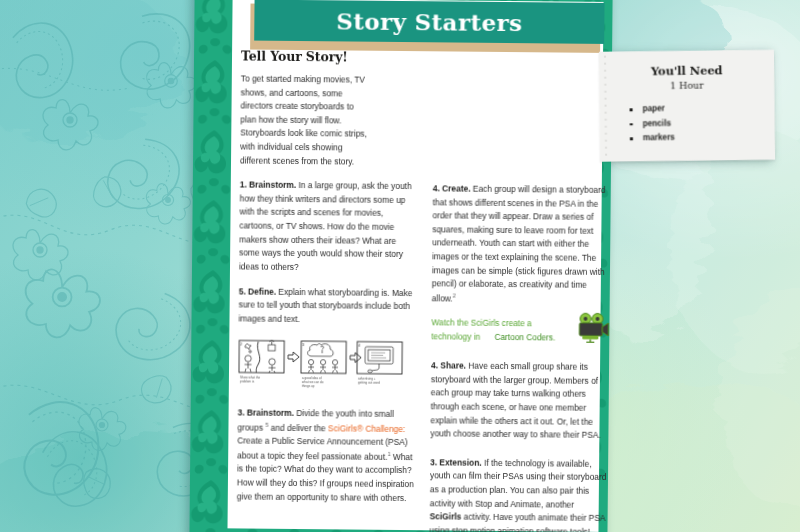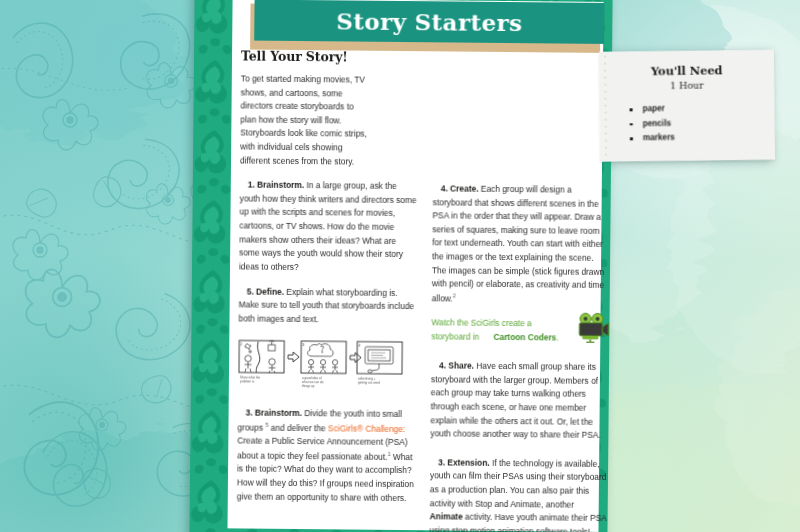--- a/index.html
+++ b/index.html
@@ -136,34 +136,34 @@
   p.body {
     font-size: 8.4px;
     line-height: 1.62;
     color: #2b2b2b;
     margin-bottom: 11px;
     text-align: left;
   }
   p.body.narrow { width: 128px; }
 
   p.body b { font-weight: bold; color: #1d1d1b; }
-  .num { font-weight: bold; color: #1d1d1b; margin-left: 8px; }
+  .num { font-weight: bold; color: #1d1d1b; }
   .scigirls { color: #e8631f; font-weight: normal; }
   sup.fn { font-size: 5.4px; vertical-align: super; color: #555; }
 
   
   .watch {
     font-size: 8.3px;
     line-height: 1.62;
     color: #58a632;
     position: relative;
     padding-right: 40px;
     margin-bottom: 11px;
   }
-  .watch b { font-weight: bold; color: #3f8f22; padding-left: 12px; }
+  .watch b { font-weight: normal; color: #3f8f22; padding-left: 12px; }
 
   .cam-icon {
     position: absolute;
     right: 0;
     top: -5px;
     width: 34px;
     height: 30px;
   }
 
   
@@ -444,21 +444,21 @@
           <li>pencils</li>
           <li>markers</li>
         </ul>
       </div>
 
       <p class="body" style="margin-top:132px;">
         <span class="num">4. Create.</span><span> Each group will design a storyboard that shows different scenes in the PSA in the order that they will appear. Draw a series of squares, making sure to leave room for text underneath. Youth can start with either the images or the text explaining the scene. The images can be simple (stick figures drawn with pencil) or elaborate, as creativity and time allow.</span><sup class="fn">2</sup>
       </p>
 
       <div class="watch">
-        <span>Watch the SciGirls create a storyboard in </span><b>Cartoon Coders</b><span>.</span>
+        <span>Watch the SciGirls create a technology in </span><b>Cartoon Coders</b><span>.</span>
 
         <svg class="cam-icon" viewBox="0 0 34 30">
           <g>
             <circle cx="10" cy="6" r="5.4" fill="#8cc63f" stroke="#4f8a1d" stroke-width="1"></circle>
             <circle cx="22" cy="6" r="5.4" fill="#8cc63f" stroke="#4f8a1d" stroke-width="1"></circle>
             <circle cx="10" cy="6" r="1.9" fill="#3a3a38"></circle>
             <circle cx="22" cy="6" r="1.9" fill="#3a3a38"></circle>
             <rect x="4" y="10" width="23" height="13" rx="1.5" fill="#3a3a38" stroke="#4f8a1d" stroke-width="1"></rect>
             <path d="M27,14 l6,-4 l0,13 l-6,-4Z" fill="#3a3a38" stroke="#4f8a1d" stroke-width="1"></path>
             <rect x="7" y="23" width="16" height="3.5" rx="1" fill="#7ab32f"></rect>
@@ -466,17 +466,17 @@
             <path d="M6,10 l2,-3" stroke="#8cc63f" stroke-width="1.2"></path>
           </g>
         </svg>
       </div>
 
       <p class="body" style="margin-top:16px;">
         <span class="num">4. Share.</span><span> Have each small group share its storyboard with the larger group. Members of each group may take turns walking others through each scene, or have one member explain while the others act it out. Or, let the youth choose another way to share their PSA.</span>
       </p>
 
       <p class="body" style="margin-top:15px;">
-        <span class="num">3. Extension.</span><span> If the technology is available, youth can film their PSAs using their storyboard as a production plan. You can also pair this activity with Stop and Animate, another </span><b>Animate</b><span> activity. Have youth animate their PSA using stop motion animation software tools!</span>
+        <span class="num">3. Extension.</span><span> If the technology is available, youth can film their PSAs using their storyboard as a production plan. You can also pair this activity with Stop and Animate, another </span><b>SciGirls</b><span> activity. Have youth animate their PSA using stop motion animation software tools!</span>
       </p>
     </div>
   </div>
 </div>
 
 </body></html>

